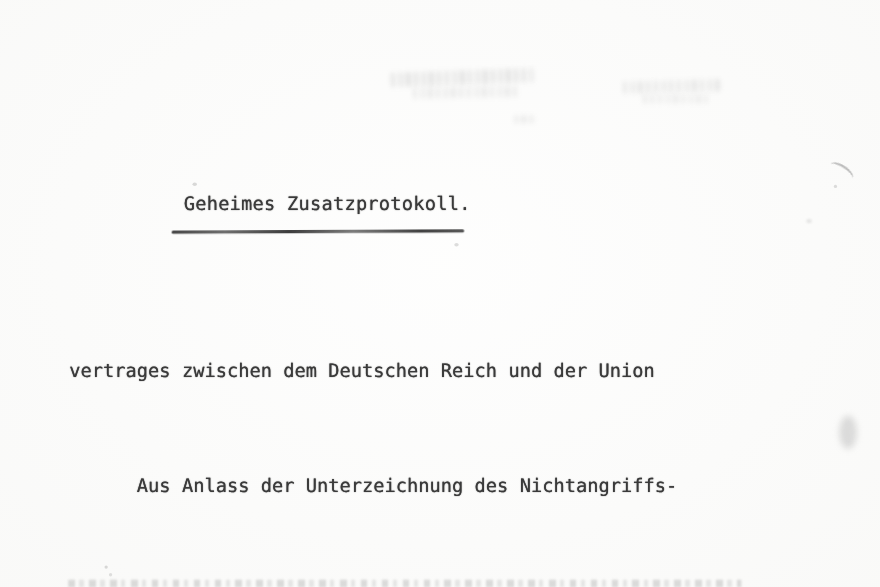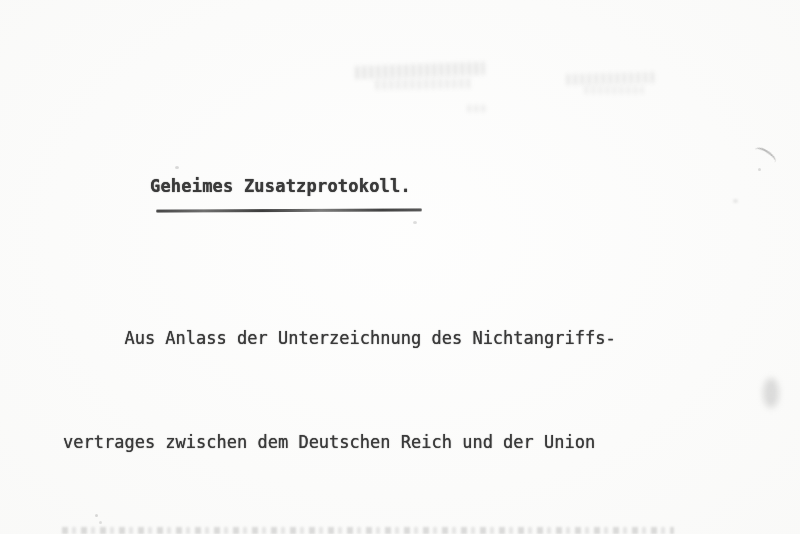--- a/index.html
+++ b/index.html
@@ -15,23 +15,23 @@
   .page{
     position:relative;
     width:800px;height:534px;
     background:
       radial-gradient(ellipse at 50% 45%, rgba(255,255,255,0.6) 0%, rgba(244,244,242,0.35) 100%),
       var(--paper);
     overflow:hidden;
   }
   .title{
     position:absolute;
-    left:150px;top:176px;
+    left:167px;top:176px;
     font-size:17px;
-    font-weight:bold;
+    font-weight:normal;
     line-height:20px;
     letter-spacing:0.2px;
     color:var(--ink);
     text-shadow:0 0 0.7px rgba(55,55,55,0.9), 0 0 1.4px rgba(70,70,70,0.3);
     white-space:pre;
   }
   .title-underline{
     position:absolute;
     left:156px;top:209px;
     width:266px;height:3px;
@@ -129,22 +129,22 @@
   <div class="speck s4"></div>
   <div class="speck s5"></div>
   <div class="speck s6"></div>
   <div class="edge-squiggle"></div>
   <div class="edge-smudge"></div>
 
   <h1 class="title">Geheimes Zusatzprotokoll.</h1>
   <div class="title-underline"></div>
 
   <div class="body-text">
+    <div class="line">vertrages zwischen dem Deutschen Reich und der Union</div>
     <div class="line">      Aus Anlass der Unterzeichnung des Nichtangriffs-</div>
-    <div class="line">vertrages zwischen dem Deutschen Reich und der Union</div>
     <div class="line">der Sozialistischen Sowjetrepubliken haben die unter-</div>
     
     
     
     
     
   </div>
 
   <div class="cutoff"></div>
 

